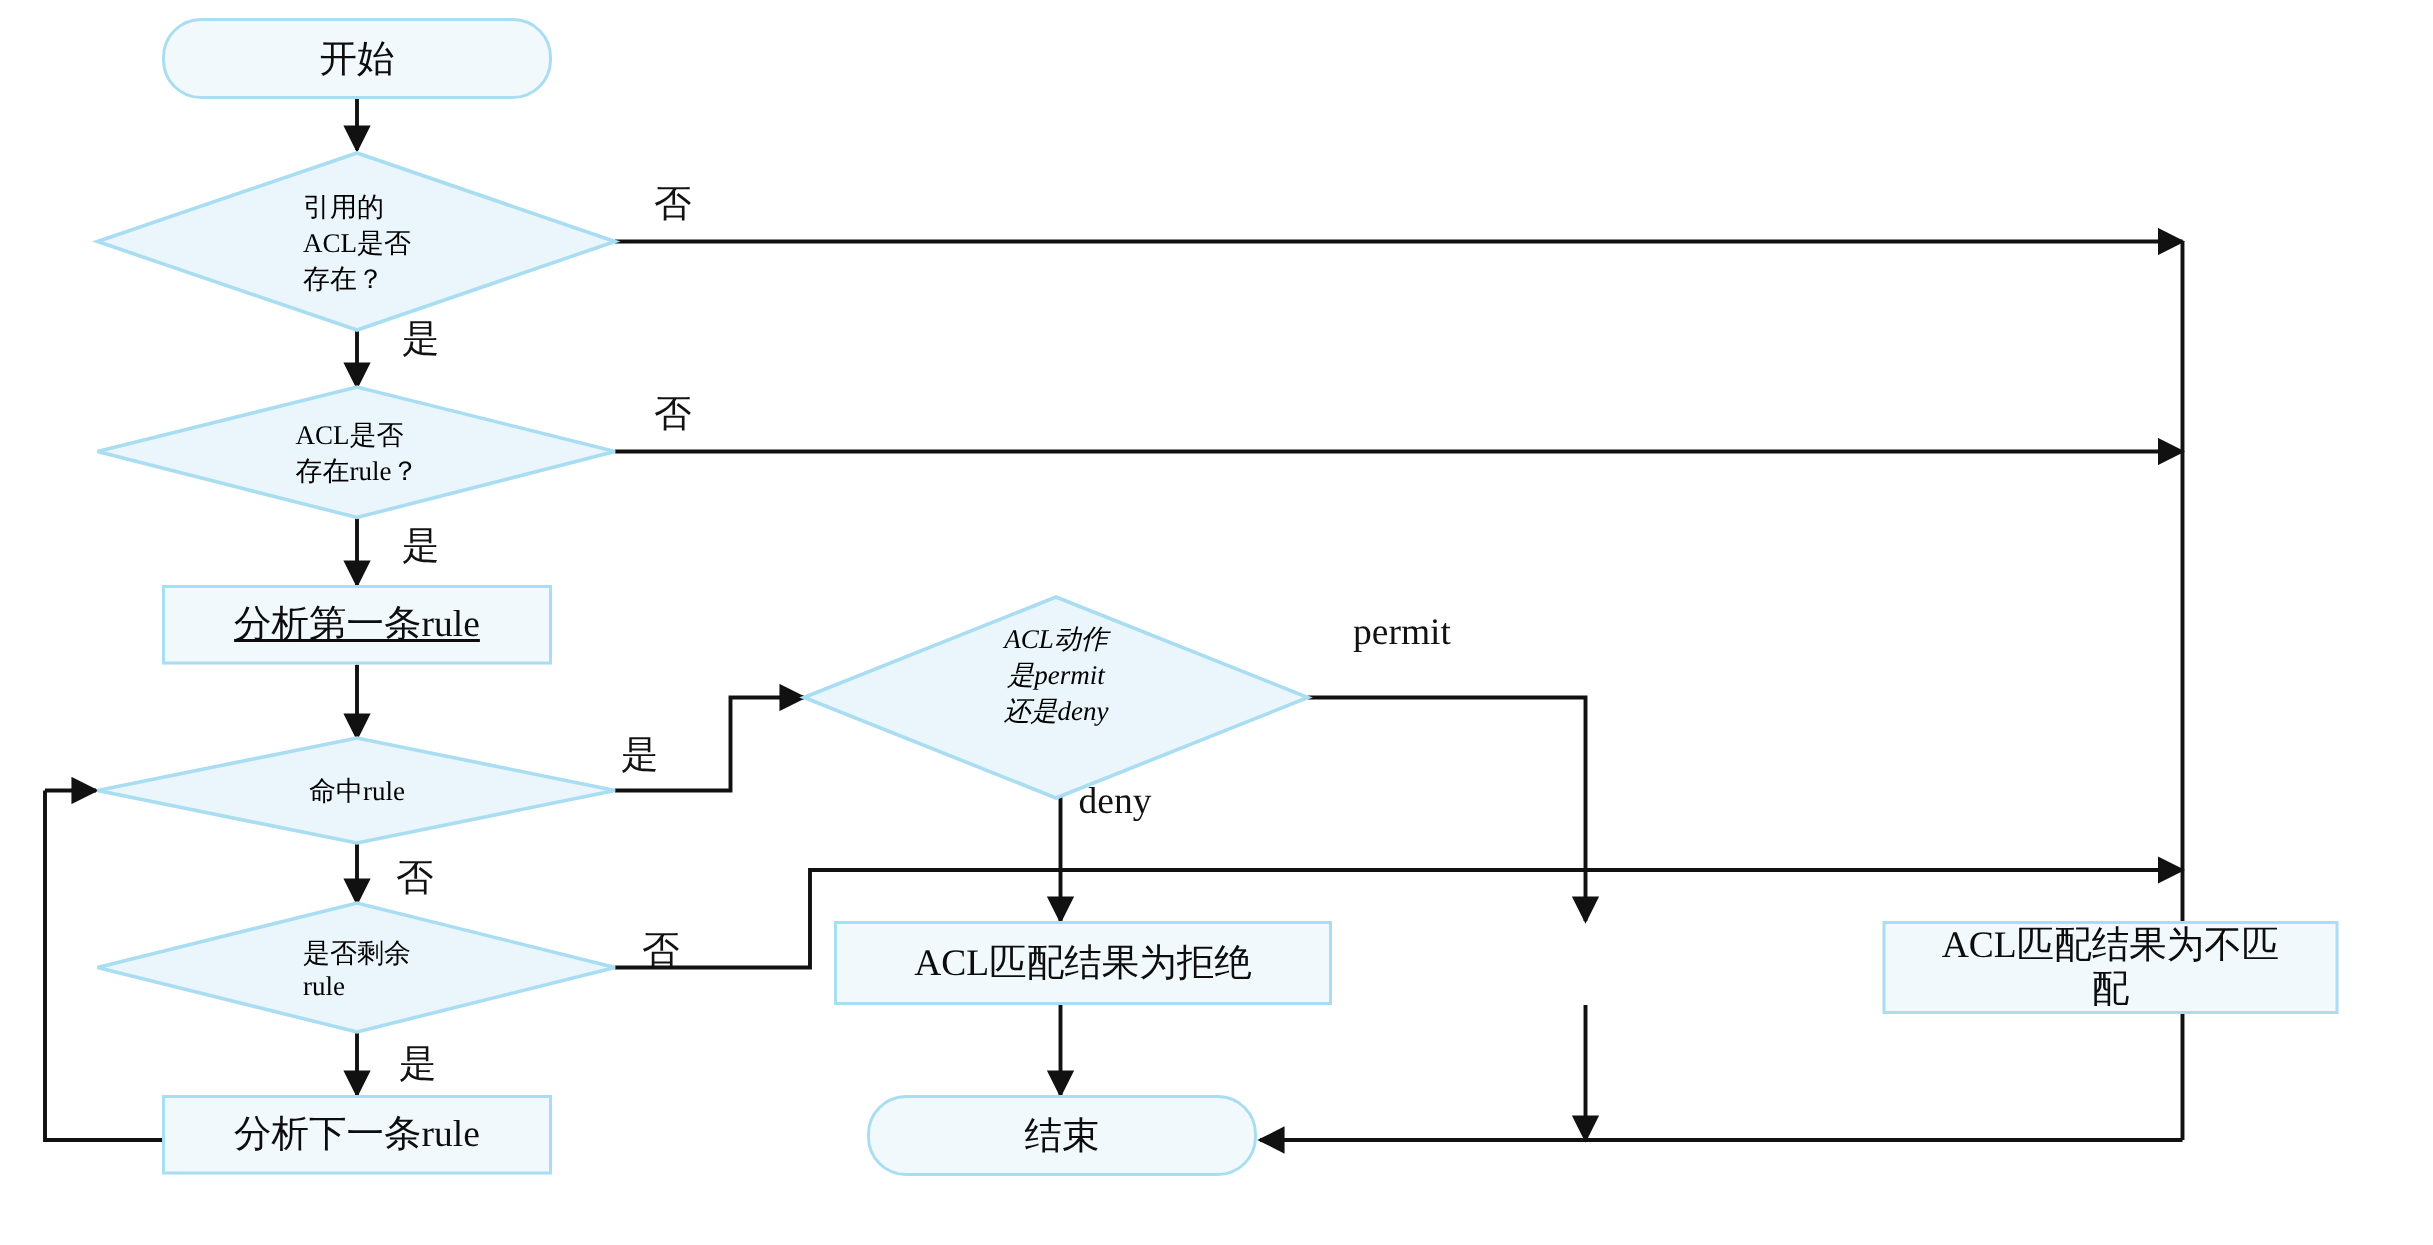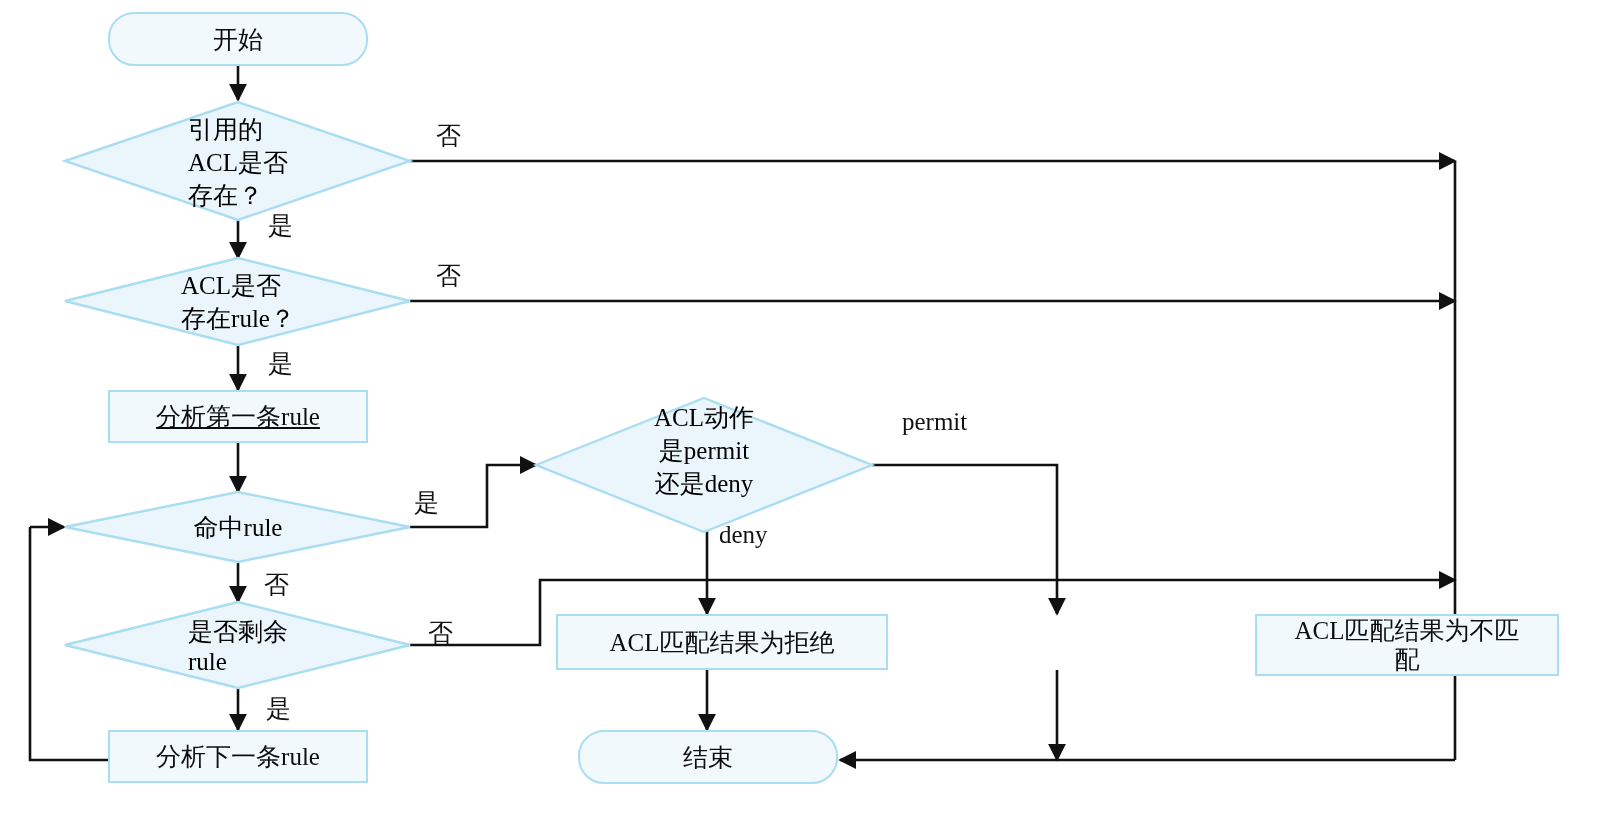--- a/index.html
+++ b/index.html
@@ -3,21 +3,21 @@
 <meta charset="utf-8">
 <style>
   html,body{margin:0;padding:0;background:#ffffff;}
   body{width:1622px;height:830px;font-family:"Liberation Serif",serif;}
   #stage{position:relative;width:1622px;height:830px;overflow:hidden;background:#fff;}
   svg.layer{position:absolute;left:0;top:0;width:1622px;height:830px;}
   .node{position:absolute;box-sizing:border-box;display:flex;align-items:center;
         justify-content:center;text-align:center;color:#0d0d0d;line-height:1.16;}
   .terminator{background:#f1f9fd;border:2px solid #a9ddf2;border-radius:26px;font-size:25px;text-align:right;}
   .process{background:#f1f9fd;border:2px solid #a9ddf2;font-size:25px;}
-  .diamond-text{font-size:25px;pointer-events:none;}
+  .diamond-text{font-size:18px;pointer-events:none;}
   .note{background:#faecc8;border:2px solid #f2e2b6;border-radius:9px;font-size:30px;color:#1a1a1a;}
   .edgelabel{position:absolute;font-size:25px;color:#121212;white-space:nowrap;}
   .dz{position:absolute;}
 </style>
 </head>
 <body>
 
 <div id="stage">
 
   <svg class="layer">
@@ -100,21 +100,21 @@
 
   <div class="dz diamond-text" style="left:138px;top:612px;width:200px;height:66px;display:flex;align-items:center;justify-content:center;">
     <div>
       <div>是否剩余</div>
       <div>rule</div>
     </div>
   </div>
 
   <div class="node process" style="left:108px;top:730px;width:260px;height:53px;">分析下一条rule</div>
 
-  <div class="dz diamond-text" style="left:604px;top:400px;width:200px;height:100px;display:flex;align-items:center;justify-content:center;">
+  <div class="dz diamond-text" style="left:604px;top:400px;width:200px;height:100px;display:flex;align-items:center;justify-content:center;font-style:italic;">
     <div style="text-align:center;">
       <div>ACL动作</div>
       <div>是permit</div>
       <div>还是deny</div>
     </div>
   </div>
 
   <div class="node process" style="left:556px;top:614px;width:332px;height:56px;">ACL匹配结果为拒绝</div>
 
 

